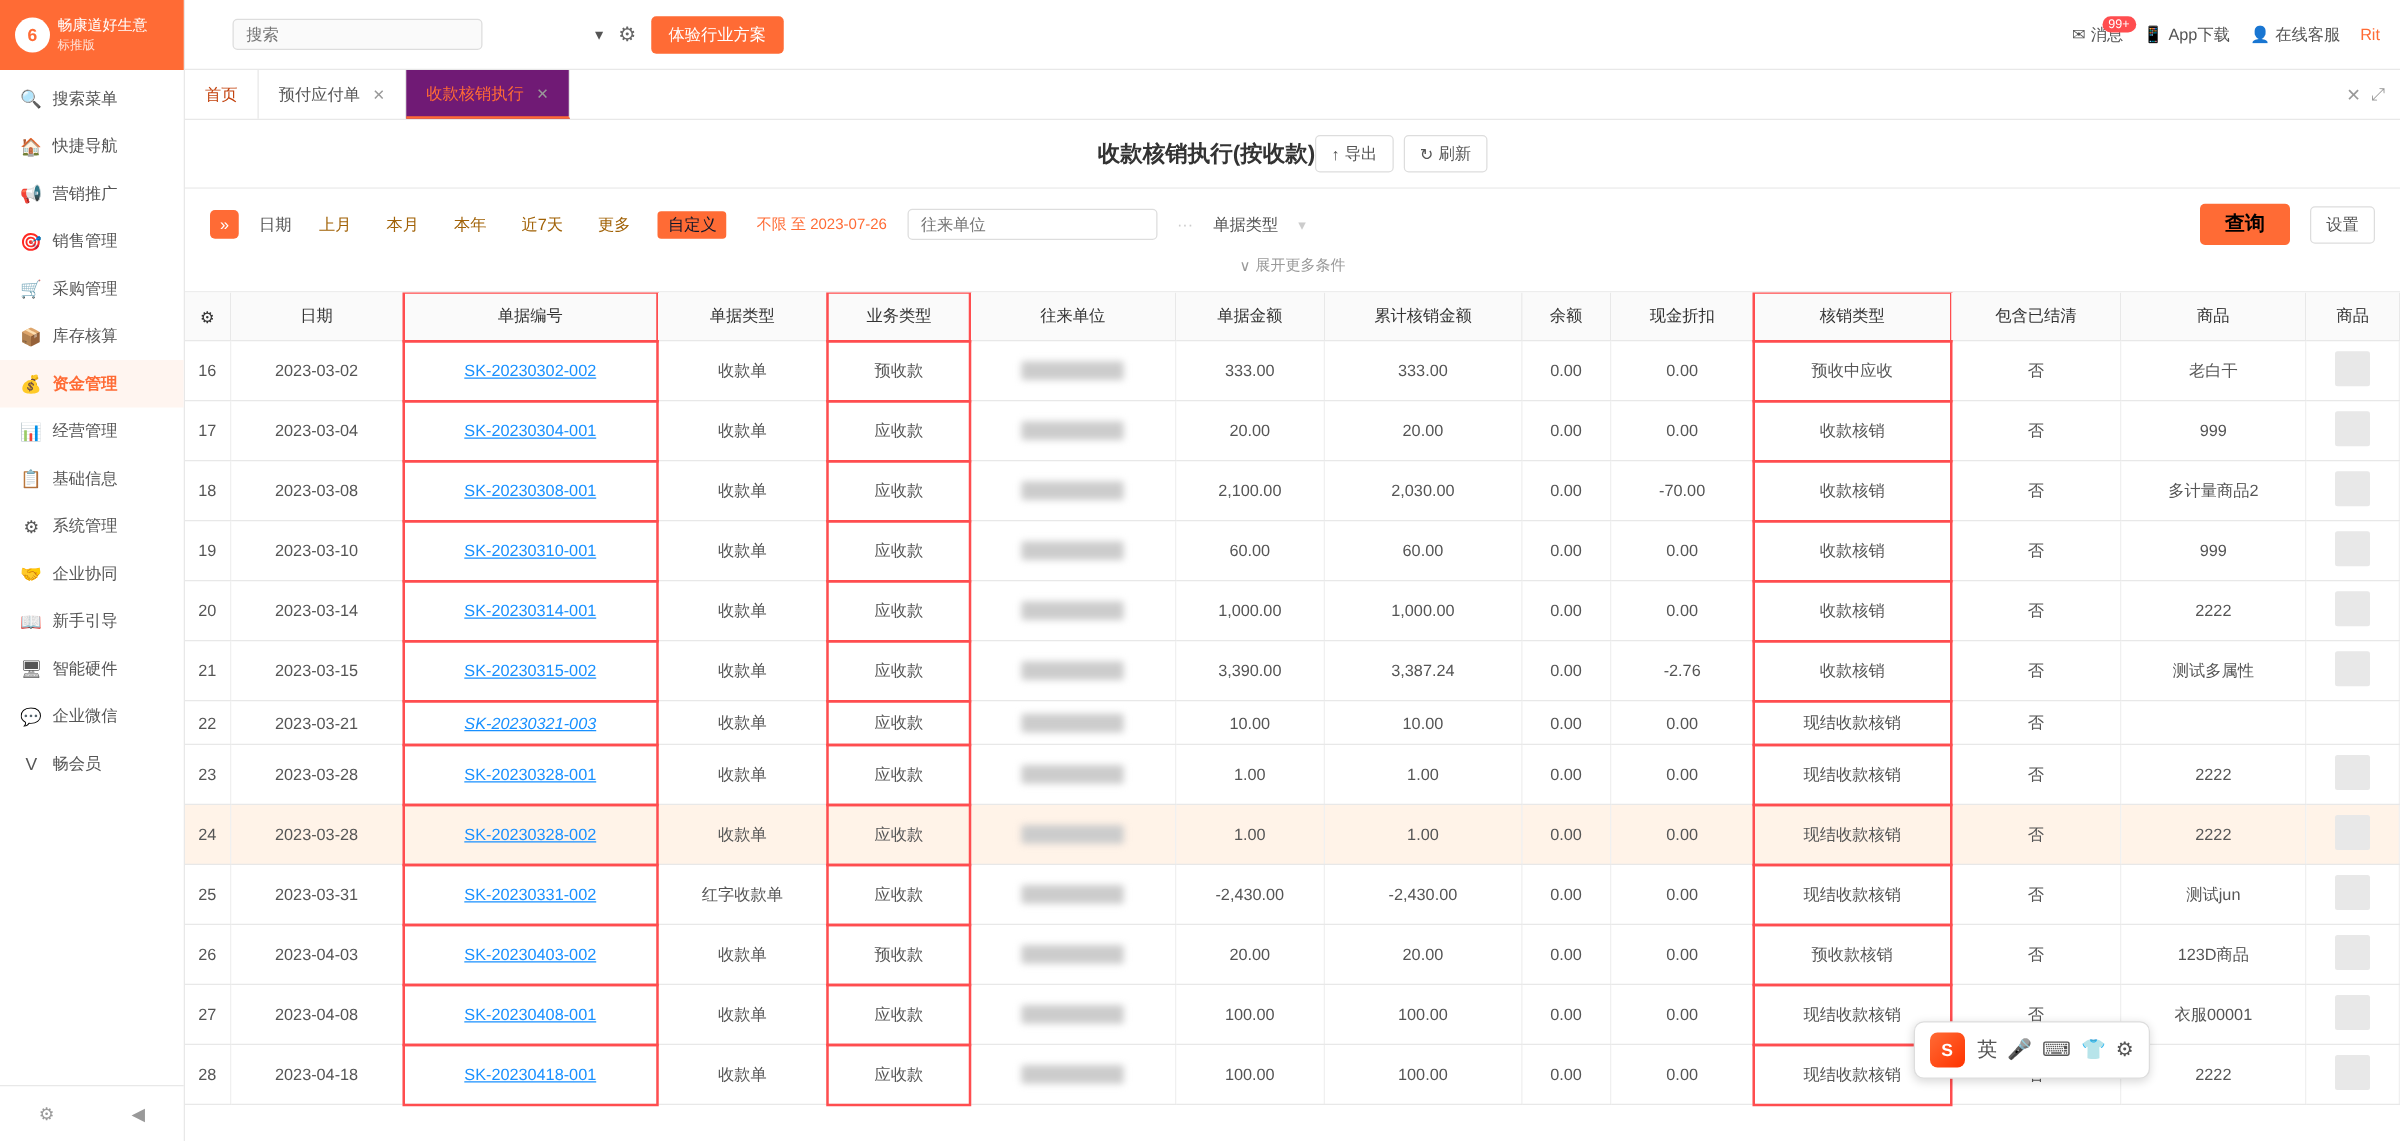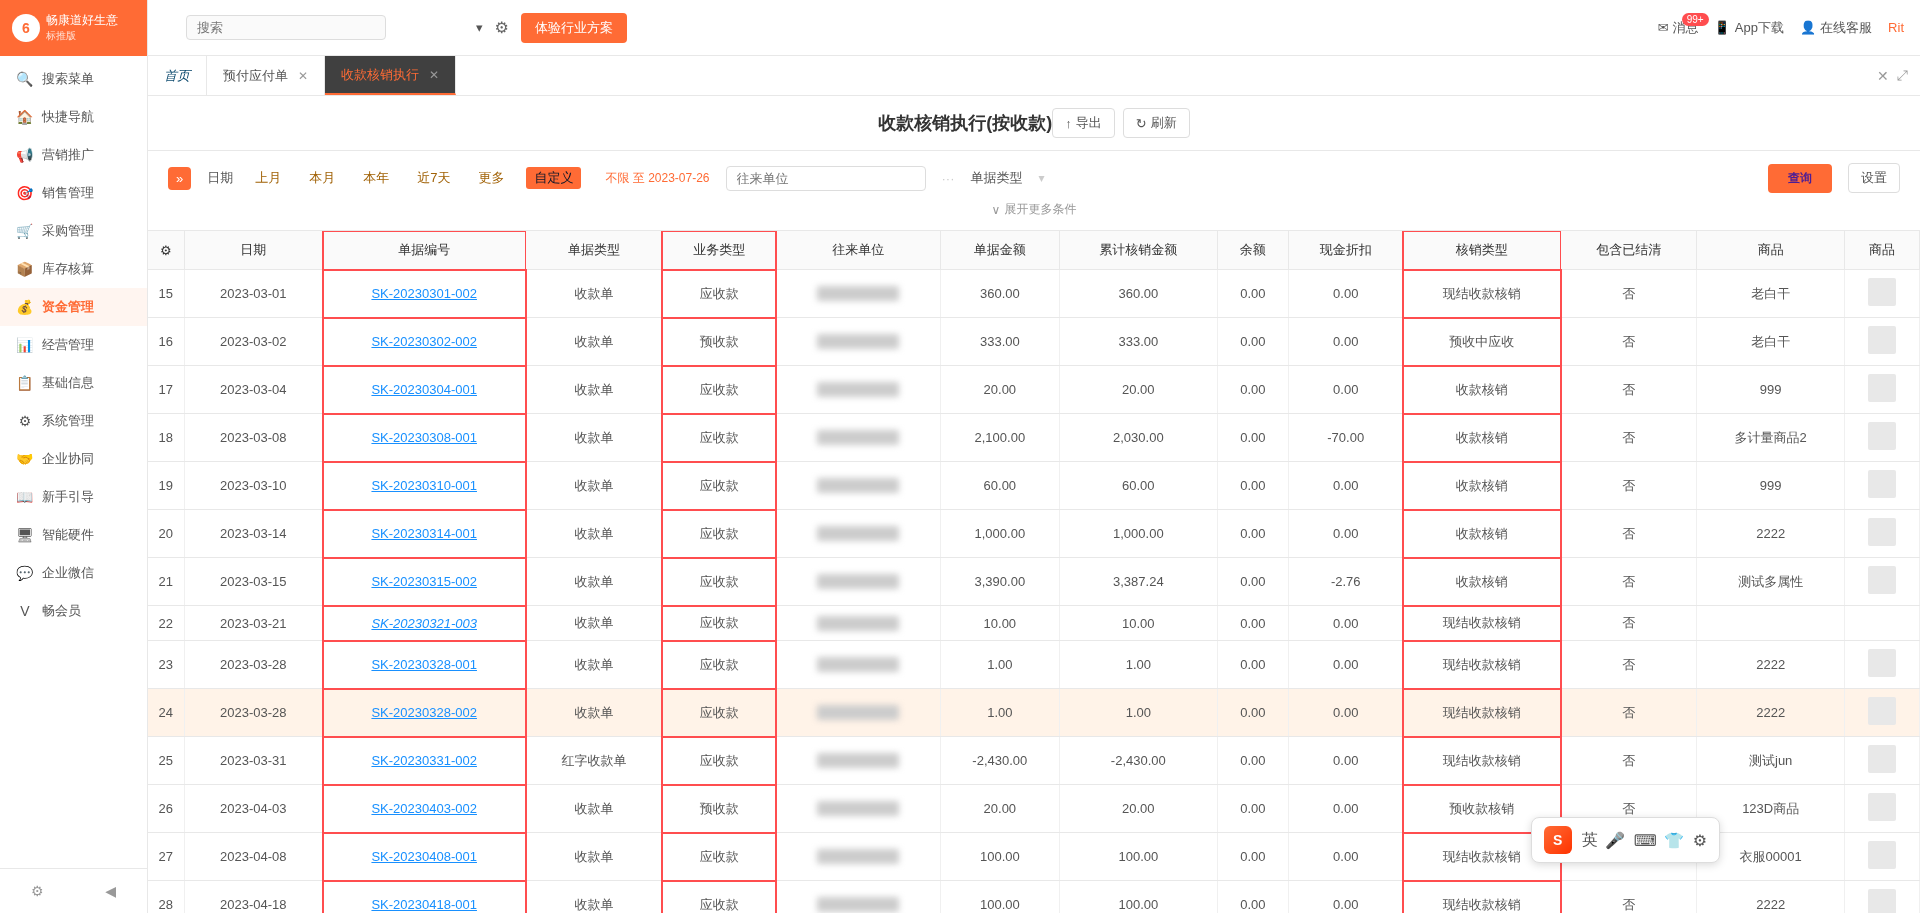--- a/index.html
+++ b/index.html
@@ -146,23 +146,23 @@
       display: flex;
       align-items: center;
       padding: 0 16px;
       gap: 6px;
       cursor: pointer;
       font-size: 13px;
       color: #555;
       border-right: 1px solid #e8e8e8;
       position: relative;
     }
-    .tab.home { color: #0c4a6e; font-weight: 500; font-style: italic; }
+    .tab.home { color: #c2410c; font-weight: 500; }
     .tab.active {
-      background: #404040;
+      background: #701a75;
       color: #ff6b35;
       border-bottom: 2px solid #ff6b35;
     }
     .tab-close { color: #999; font-size: 12px; margin-left: 4px; }
     .tabbar-spacer { flex: 1; }
     .tabbar-right { display: flex; align-items: center; padding: 0 12px; gap: 8px; }
     .tabbar-icon { color: #999; cursor: pointer; font-size: 14px; }
 
     
     .page { flex: 1; overflow: hidden; display: flex; flex-direction: column; background: #f0f2f5; padding: 0; }
@@ -233,26 +233,26 @@
       border-radius: 4px;
       padding: 4px 10px;
       font-size: 13px;
       width: 200px;
       color: #999;
     }
     .filter-separator { color: #ccc; }
     .filter-spacer { flex: 1; }
     .filter-query-btn {
       background: #ff6b35;
-      color: #4c1d95;
+      color: #000000;
       border: none;
       border-radius: 4px;
       padding: 6px 20px;
       cursor: pointer;
-      font-size: 12px;
+      font-size: 16px;
       font-weight: bold;
     }
     .filter-settings-btn {
       border: 1px solid #ddd;
       background: #fff;
       border-radius: 4px;
       padding: 5px 12px;
       cursor: pointer;
       font-size: 13px;
       color: #555;
@@ -540,36 +540,20 @@
             <th>累计核销金额</th>
             <th>余额</th>
             <th>现金折扣</th>
             <th class="th-bordered-red">核销类型</th>
             <th>包含已结清</th>
             <th>商品</th>
             <th>商品</th>
           </tr>
         </thead>
         <tbody id="table-body">
-        <tr>
-    <td>15</td>
-    <td>2023-03-01</td>
-    <td style="outline:2px solid #ff4d4f;outline-offset:-1px;"><a class="link-text">SK-20230301-002</a></td>
-    <td>收款单</td>
-    <td style="outline:2px solid #ff4d4f;outline-offset:-1px;">应收款</td>
-    <td><span style="background:#ccc;color:transparent;border-radius:2px;padding:0 4px;filter:blur(3px);user-select:none;">████████</span></td>
-    <td class="">360.00</td>
-    <td class="">360.00</td>
-    <td>0.00</td>
-    <td class="">0.00</td>
-    <td style="outline:2px solid #ff4d4f;outline-offset:-1px;">现结收款核销</td>
-    <td>否</td>
-    <td>老白干</td>
-    <td><span style="display:inline-block;width:28px;height:28px;background:#e8e8e8;border-radius:2px;"></span></td>
-  </tr>
             <tr>
     <td>16</td>
     <td>2023-03-02</td>
     <td style="outline:2px solid #ff4d4f;outline-offset:-1px;"><a class="link-text">SK-20230302-002</a></td>
     <td>收款单</td>
     <td style="outline:2px solid #ff4d4f;outline-offset:-1px;">预收款</td>
     <td><span style="background:#ccc;color:transparent;border-radius:2px;padding:0 4px;filter:blur(3px);user-select:none;">████████</span></td>
     <td class="">333.00</td>
     <td class="">333.00</td>
     <td>0.00</td>

